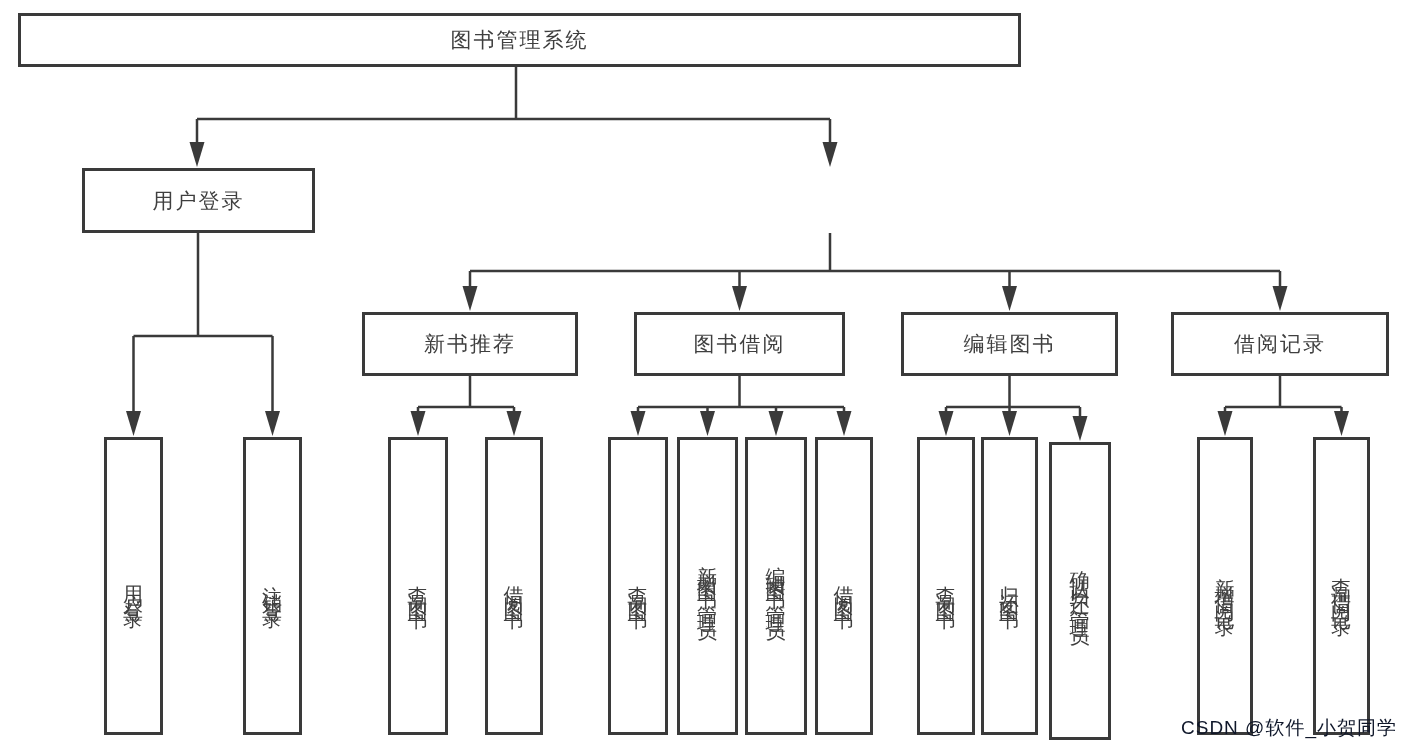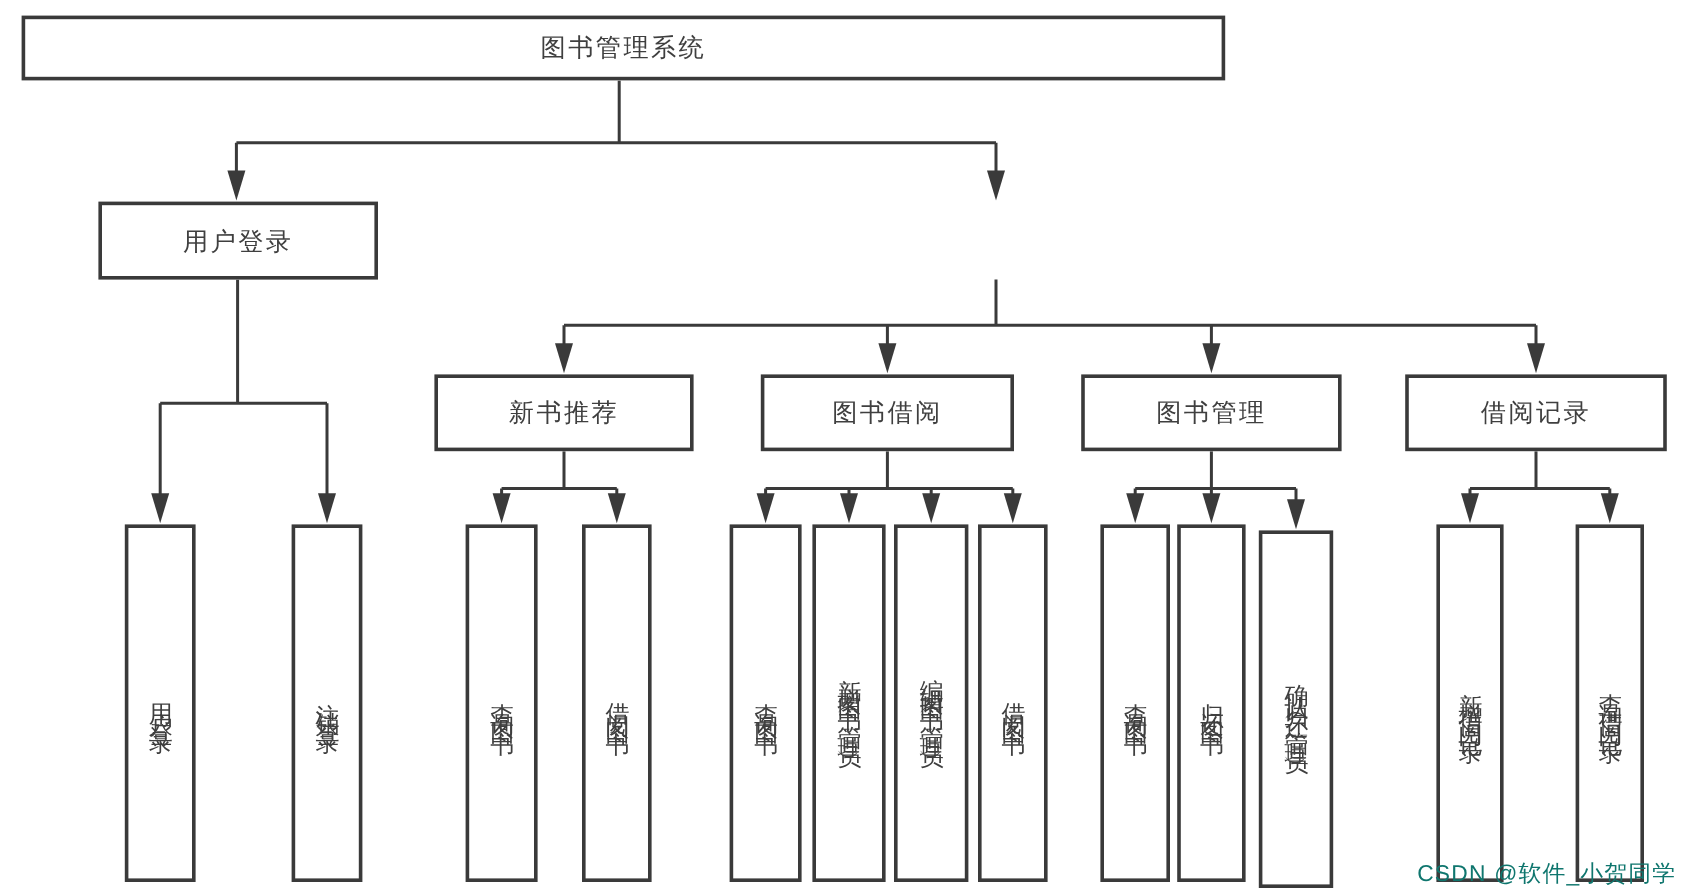--- a/index.html
+++ b/index.html
@@ -31,21 +31,21 @@
     font-size:20px;
     letter-spacing:8px;
     line-height:1;
     white-space:nowrap;
   }
   #watermark{
     position:absolute;
     left:1181px;top:715px;
     z-index:3;
     font-size:19px;
-    color:#0f766e;
+    color:#0f172a;
     letter-spacing:1px;
     white-space:nowrap;
   }
   path{stroke:#3a3a3a;stroke-width:2.5;fill:none;}
   polygon{fill:#3a3a3a;stroke:none;}
 </style>
 </head>
 <body>
 
 <div id="canvas">
@@ -101,21 +101,21 @@
     <span>用户登录</span>
   </div>
 
   <div class="node h" style="left:362px;top:312px;width:216px;height:64px">
     <span>新书推荐</span>
   </div>
   <div class="node h" style="left:634px;top:312px;width:211px;height:64px">
     <span>图书借阅</span>
   </div>
   <div class="node h" style="left:901px;top:312px;width:217px;height:64px">
-    <span>图书管理</span>
+    <span>编辑图书</span>
   </div>
   <div class="node h" style="left:1171px;top:312px;width:218px;height:64px">
     <span>借阅记录</span>
   </div>
 
   <div class="node v" style="left:104px;top:437px;width:59px;height:298px">
     <span>用户登录</span>
   </div>
   <div class="node v" style="left:243px;top:437px;width:59px;height:298px">
     <span>注销登录</span>

